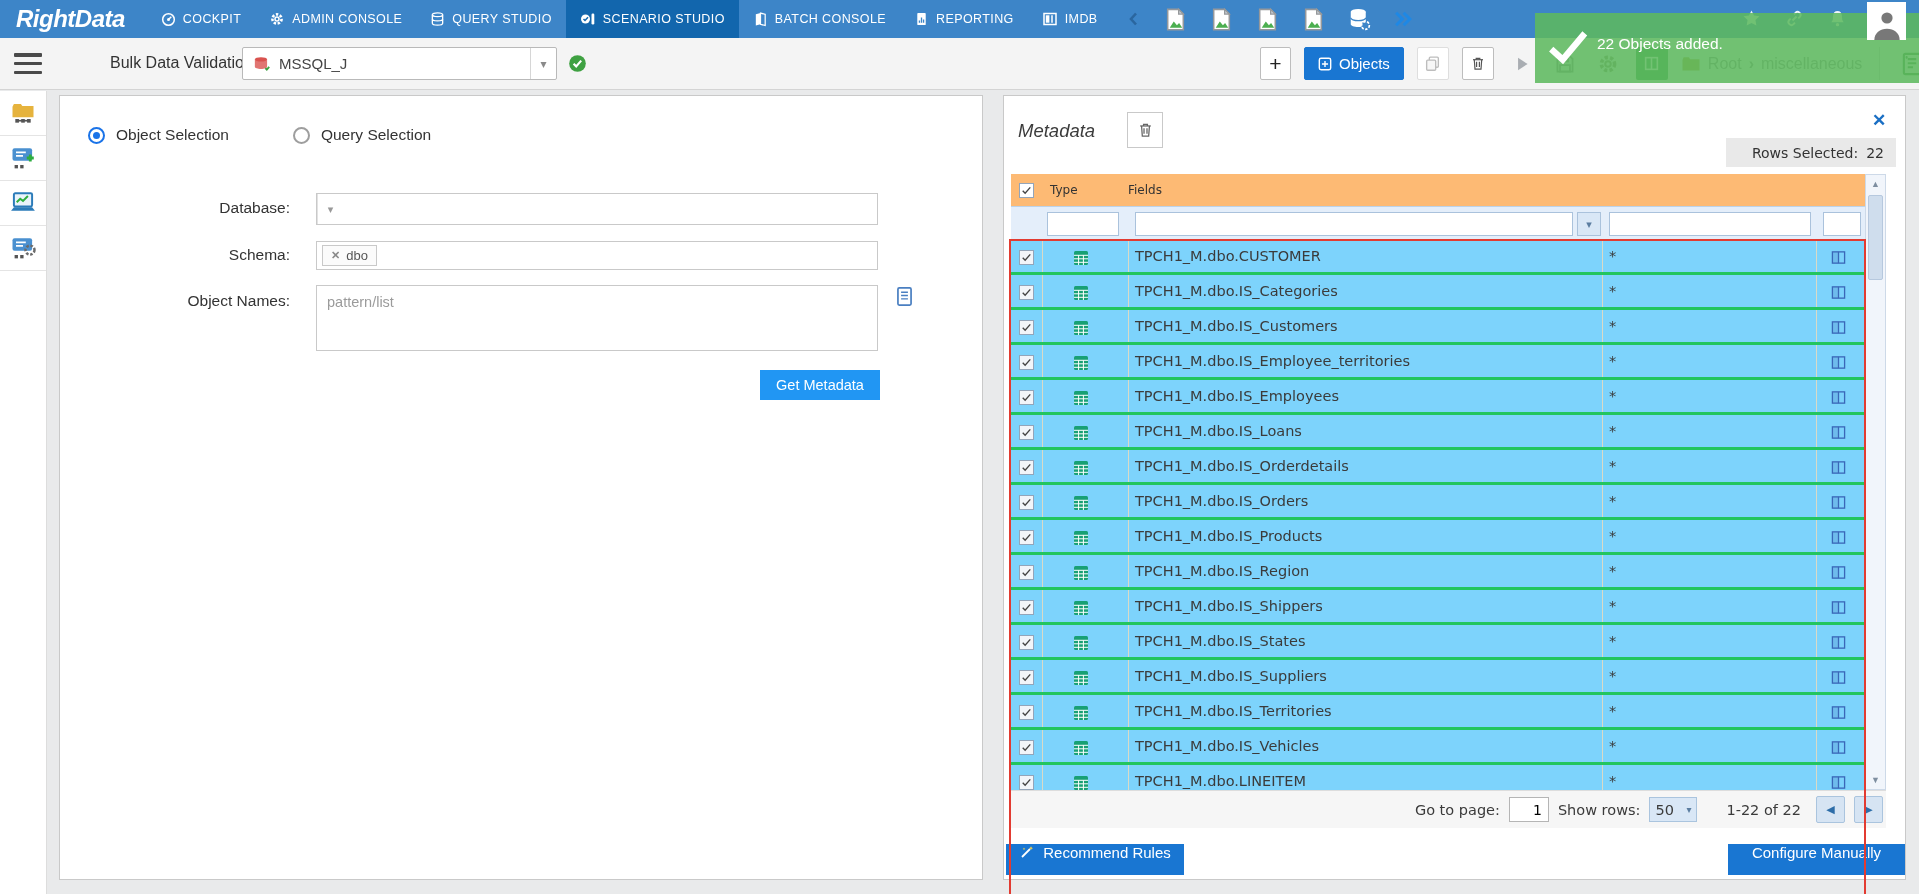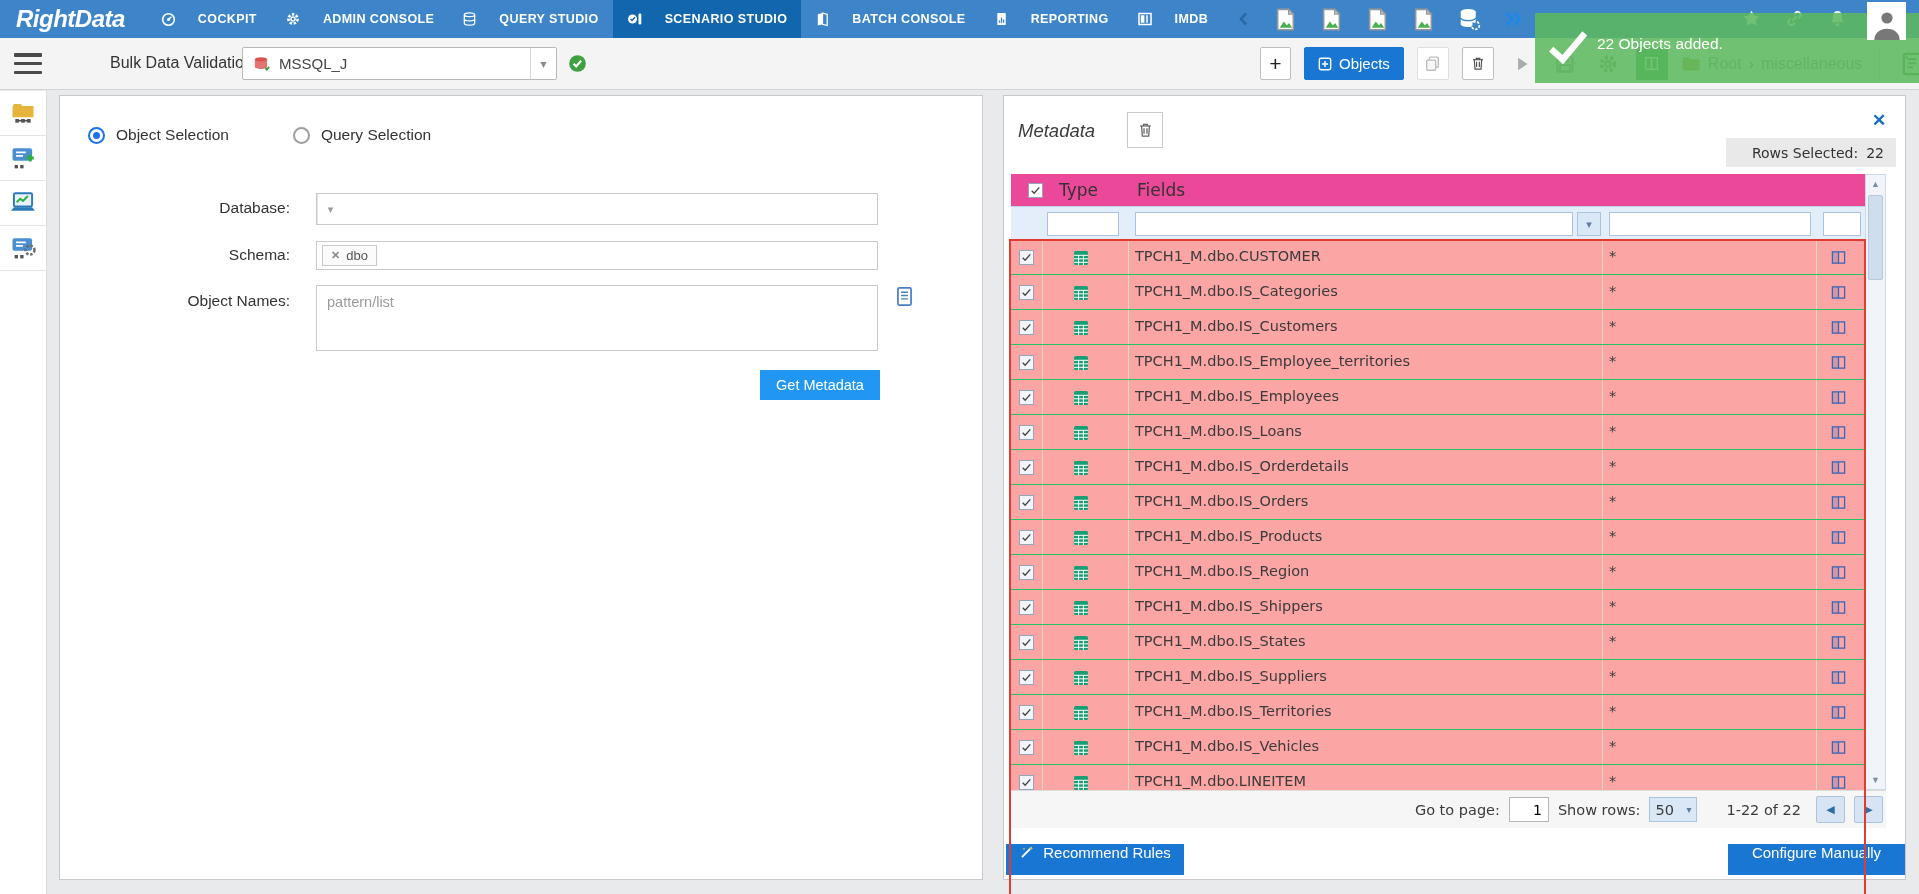--- a/index.html
+++ b/index.html
@@ -6,22 +6,22 @@
   html,body { width:1919px; height:894px; overflow:hidden; background:#e9eaeb;
     font-family:"Liberation Sans", sans-serif; }
   svg { display:block; }
 
   
   .topnav { position:absolute; left:0; top:0; width:1919px; height:38px;
     background:#3d85c8; display:flex; align-items:stretch; color:#fff; z-index:10; }
   .logo { display:flex; align-items:center; padding:0 22px 0 16px;
     font-size:24px; font-weight:700; letter-spacing:-.5px; font-style:italic; }
   .tabs { display:flex; align-items:stretch; }
-  .tab { display:flex; align-items:center; gap:22px; padding:16px 14px;
-    font-size:12.5px; font-weight:700; letter-spacing:.4px; cursor:pointer; white-space:nowrap; }
+  .tab { display:flex; align-items:center; gap:7px; padding:16px 14px;
+    font-size:12.5px; font-weight:400; letter-spacing:.4px; cursor:pointer; white-space:nowrap; }
   .tab.active { background:#1266ad; }
   .nav-iconrow { display:flex; align-items:center; gap:21px; margin-left:14px; }
   .nav-right-icons { position:absolute; top:9px; display:flex; gap:24px; }
   .avatar { position:absolute; left:1867px; top:2px; width:39px; height:38px;
     background:#fff; z-index:60; display:flex; align-items:flex-end; justify-content:center; overflow:hidden; }
 
   
   .toolbar { position:absolute; left:0; top:38px; width:1919px; height:52px;
     background:#f4f4f4; border-bottom:1px solid #d4d4d4; z-index:5; }
   .hamburger { position:absolute; left:14px; top:15px; width:28px; height:21px;
@@ -92,33 +92,33 @@
     font-family:"Liberation Sans",sans-serif; }
 
   
   .md-title { position:absolute; left:14px; top:24px; font-size:18.5px; color:#3c3c3c;font-style:italic; }
   .md-trash { position:absolute; left:123px; top:16px; width:36px; height:36px;
     border:1px solid #c9c9c9; background:#fff; display:flex; align-items:center; justify-content:center; cursor:pointer; }
   .md-close { position:absolute; left:868px; top:14px; font-size:17px; font-weight:700; color:#1a6fc4; cursor:pointer; }
   .md-badge { position:absolute; left:722px; top:42px; width:170px; height:29px; background:#e9e9e9;
     display:flex; align-items:center; justify-content:flex-end; padding-right:12px;
     font-size:14px; color:#333; font-family:"DejaVu Sans",sans-serif; gap:8px; }
-  .thead { position:absolute; left:7px; top:78px; width:854px; height:33px; background:#ec4899;
+  .thead { position:absolute; left:7px; top:78px; width:854px; height:33px; background:#fdba74;
     border-bottom:1px solid #bcd2e8; display:flex; align-items:center;
-    font-size:17px; color:#333; font-family:"DejaVu Sans",sans-serif;padding-left:9px; }
+    font-size:12px; color:#333; font-family:"DejaVu Sans",sans-serif; }
   .tfilter { position:absolute; left:7px; top:111px; width:854px; height:33px; background:#e4eefa;
     border-bottom:1px solid #cfdff0; }
   .tfilter input { position:absolute; top:5px; height:24px; border:1px solid #aac2dc; background:#fff;
     font-family:"DejaVu Sans",sans-serif; font-size:13px; padding:0 4px; }
   .fcaret { position:absolute; left:566px; top:5px; width:24px; height:24px; background:#d9e7f6;
     border:1px solid #aac2dc; display:flex; align-items:center; justify-content:center;
     color:#5b7da0; font-size:11px; cursor:pointer; }
   .rows-clip { position:absolute; left:7px; top:144px; width:854px; height:550px; overflow:hidden; }
-  .trow { position:relative; width:854px; height:35px; background:#fca5a5;
-    border-bottom:1px solid #22c55e; }
+  .trow { position:relative; width:854px; height:35px; background:#7dd3fc;
+    border-bottom:3px solid #22c55e; }
   .trow .cell-border { position:absolute; top:0; bottom:0; width:1px; background:#dadac6; }
   .cb { width:15px; height:15px; background:#fff; border:1px solid #93a5ba; display:flex;
     align-items:center; justify-content:center; cursor:pointer; }
   .trow .cb { position:absolute; left:8px; top:10px; background:#f2f5f9; }
   .trow .ticon { position:absolute; left:62px; top:10px; }
   .trow .tname { position:absolute; left:124px; top:8px; font-size:14.5px; color:#3b3b3b;
     font-family:"DejaVu Sans",sans-serif; white-space:nowrap; }
   .trow .tfields { position:absolute; left:598px; top:8px; font-size:14.5px; color:#3b3b3b;
     font-family:"DejaVu Sans",sans-serif; }
   .trow .acticon { position:absolute; left:820px; top:10px; cursor:pointer; }

